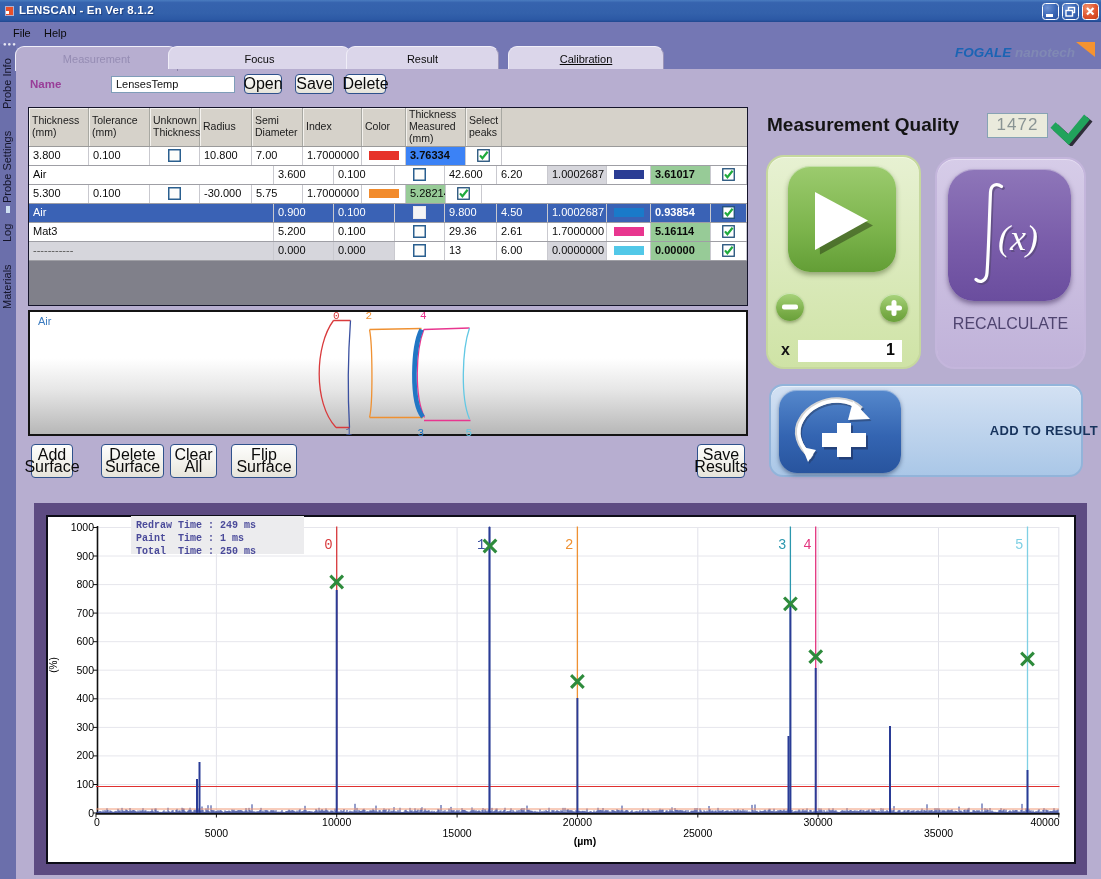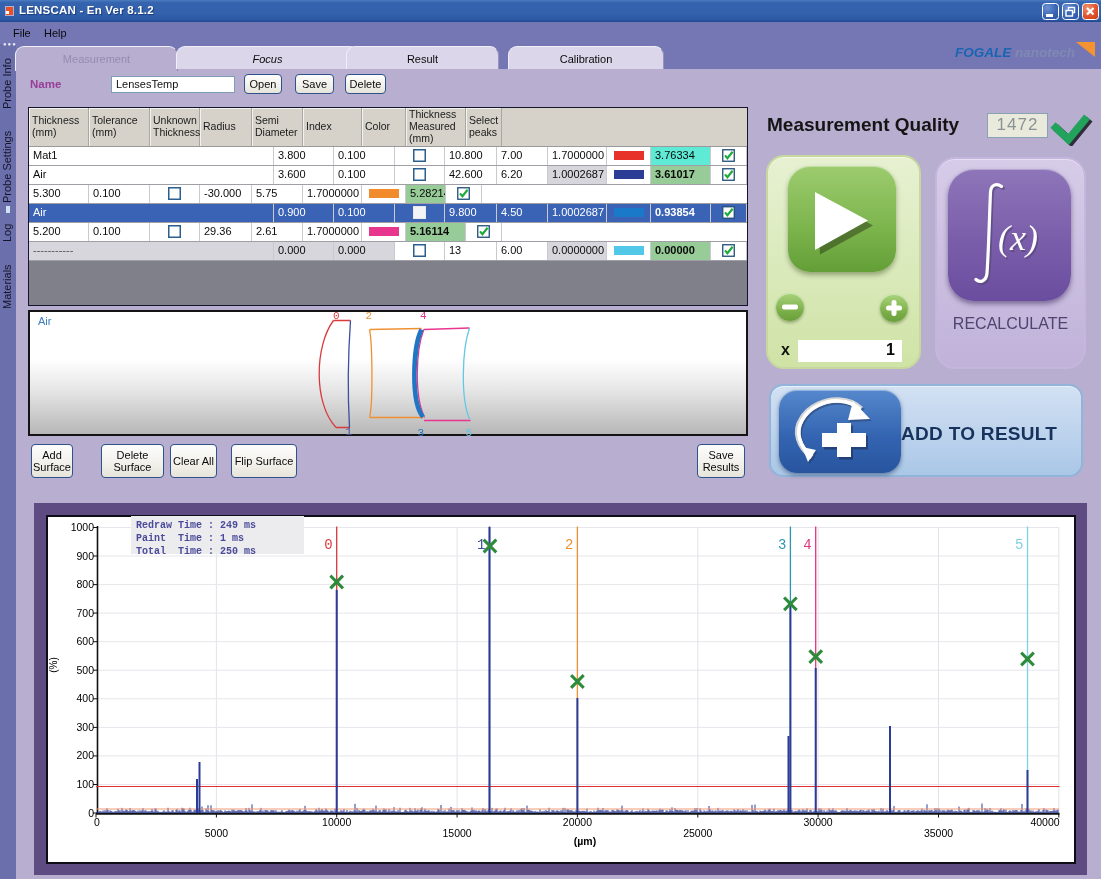--- a/index.html
+++ b/index.html
@@ -20,21 +20,21 @@
 #grip { position:absolute; left:3px; top:41px; color:#e8e8f4; font-size:6px; letter-spacing:1px; }
 .tab { position:absolute; top:46px; height:23px; background:#dbd6ea; border-radius:9px 9px 0 0; font-size:11px;
   color:#0a0a0a; text-align:center; line-height:24px; border-top:1px solid #f0eef8; border-left:1px solid #f0eef8; border-right:1px solid #9a94b8; }
 #tab-meas { background:#b7aed0; color:#958cb3; border-right:1px solid #8a84a8; height:25px; }
 #logo { position:absolute; top:45px; left:955px; font-size:13.5px; font-style:italic; font-weight:bold; color:#1a64b4; letter-spacing:0px; }
 #logo span { color:#8089b4; font-weight:bold; }
 #logotri { position:absolute; top:42px; left:1076px; width:0; height:0; border-top:15px solid #f59331; border-left:19px solid transparent; }
 #namelbl { position:absolute; left:30px; top:78px; color:#993d98; font-size:11.5px; font-weight:bold; }
 #nameinput { position:absolute; left:111px; top:76px; width:124px; height:17px; background:#fff; border:1px solid #7f9db9; font-size:11px; padding:1px 0 0 4px; color:#111; }
 .btn { position:absolute; background:linear-gradient(#fdfdfc, #f1f0ea 60%, #e6e4da); border:1.3px solid #2f528c; border-radius:4px;
-  font-size:11px; color:#0a0a0a; display:flex; align-items:center; justify-content:center; text-align:center; line-height:12px; }
+  font-size:16px; color:#0a0a0a; display:flex; align-items:center; justify-content:center; text-align:center; line-height:12px; }
 
 #tblwrap { position:absolute; left:28px; top:107px; width:720px; height:199px; background:#80808a; border:1.6px solid #14142a; }
 #thead { display:flex; height:38.5px; background:#d6d2ca; border-bottom:1px solid #9a9a9a; }
 .hc { font-size:10.5px; line-height:11.6px; padding-left:3px; display:flex; flex-direction:column; justify-content:center;
   border-right:1px solid #a8a8a2; box-shadow:inset 1px 1px 0 #f4f2ee; color:#1a1a1a; }
 .tr { display:flex; height:19px; background:#fff; border-bottom:1px solid #9f9fa5; font-size:11px; color:#0a0a0a; }
 .c { padding:2.5px 0 0 4px; border-right:1px solid #c9c9cf; overflow:hidden; white-space:nowrap; }
 .cc { display:flex; align-items:center; justify-content:center; padding:0; }
 .sw { width:30px; height:9px; display:inline-block; }
 .cb { width:13px; height:13px; display:inline-block; }
@@ -57,21 +57,21 @@
   text-align:right; padding:1px 7px 0 0; color:#0a0a0a; }
 #purplepanel { position:absolute; left:935px; top:157px; width:151px; height:212px; border-radius:20px;
   background:linear-gradient(#d6cce8, #c0b2d9); border:2px solid #c4b6dc; box-shadow:inset 0 1px 0 #e6def2; }
 #purplebtn { position:absolute; left:948px; top:169px; width:123px; height:132px; border-radius:26px;
   background:linear-gradient(#8e76b9, #7a5daa 55%, #6a4d9e); box-shadow:0 3px 5px rgba(50,30,80,.5), inset 0 1px 0 rgba(255,255,255,.35); }
 #recalc { position:absolute; left:935px; top:315px; width:151px; text-align:center; font-size:16px; color:#4f4470; letter-spacing:0px; }
 #bluepanel { position:absolute; left:769px; top:384px; width:314px; height:93px; border-radius:14px;
   background:linear-gradient(#d3e1f3, #aac7e7); border:2px solid #92b4da; box-shadow:inset 0 1px 0 #e8f0fa; }
 #bluebtn { position:absolute; left:779px; top:390px; width:122px; height:83px; border-radius:18px;
   background:linear-gradient(#5588cc, #3465b2 55%, #28549e); box-shadow:0 2px 4px rgba(20,40,80,.5), inset 0 1px 0 rgba(255,255,255,.35); }
-#addres { position:absolute; left:901px; top:423px; width:197px; text-align:left; font-size:19px; font-weight:bold; color:#17335c; letter-spacing:0.3px; }
+#addres { position:absolute; left:901px; top:423px; width:197px; text-align:right; font-size:13px; font-weight:bold; color:#17335c; letter-spacing:0.3px; }
 
 #chartframe { position:absolute; left:34px; top:503px; width:1053px; height:372px; background:#5d4b82; }
 #chartwhite { position:absolute; left:11.5px; top:11.5px; width:1030px; height:349px; background:#fff; border:2.4px solid #0d0d18; }
 </style></head>
 <body>
 <div id="title">
     <div id="icon"></div>
     <span class="txt">LENSCAN - En Ver 8.1.2</span>
   </div>
 <div class="wb" style="left:1041.5px">
@@ -96,60 +96,59 @@
   </div>
 <div id="tabrow"></div>
 <div id="sidebar"></div>
 <div id="grip">●●●</div>
 <div class="vtxt" style="top:57px; height:52px;">Probe Info</div>
 <div class="vtxt" style="top:117px; height:86px;">Probe Settings</div>
 <div style="position:absolute;left:6px;top:206px;width:4px;height:7px;background:#cfe0f2"></div>
 <div class="vtxt" style="top:216px; height:26px;">Log</div>
 <div class="vtxt" style="top:251px; height:58px;">Materials</div>
 <div class="tab" id="tab-meas" style="left:15px; width:163px;">Measurement</div>
-<div class="tab" style="left:176px; width:183px;font-style:italic;">Focus</div>
+<div class="tab" style="left:168px; width:183px;">Focus</div>
 <div class="tab" style="left:346px; width:153px;">Result</div>
-<div class="tab" style="left:508px; width:156px;">Calibration</div>
+<div class="tab" style="left:508px; width:156px;text-decoration:underline;">Calibration</div>
 <div id="logo">FOGALE <span>nanotech</span></div>
 <div id="logotri"></div>
 <div id="namelbl">Name</div>
 <div id="nameinput">LensesTemp</div>
 <div class="btn" style="left:244px; top:74px; width:38px; height:20px;">Open</div>
 <div class="btn" style="left:295px; top:74px; width:39px; height:20px;">Save</div>
 <div class="btn" style="left:345px; top:74px; width:41px; height:20px;">Delete</div>
 <div id="tblwrap">
     <div id="thead">
       <div class="hc" style="width:60px">Thickness<br>(mm)</div>
       <div class="hc" style="width:61px">Tolerance<br>(mm)</div>
       <div class="hc" style="width:50px">Unknown<br>Thickness</div>
       <div class="hc" style="width:52px">Radius</div>
       <div class="hc" style="width:51px">Semi<br>Diameter</div>
       <div class="hc" style="width:59px">Index</div>
       <div class="hc" style="width:44px">Color</div>
       <div class="hc" style="width:60px">Thickness<br>Measured<br>(mm)</div>
       <div class="hc" style="width:36px">Select<br>peaks</div>
     </div>
     <div class="tr">
-      <div class="c" style="width:245px;">Mat1</div>
       <div class="c" style="width:60px;">3.800</div>
       <div class="c" style="width:61px;">0.100</div>
       <div class="c cc" style="width:50px">
         <span class="cb">
           <svg width="13" height="13" viewBox="0 0 13 13">
             <rect x="0.75" y="0.75" width="11.5" height="11.5" fill="#fdfdfb" stroke="#2a5f8f" stroke-width="1.5"></rect>
           </svg>
         </span>
       </div>
       <div class="c" style="width:52px">10.800</div>
       <div class="c" style="width:51px">7.00</div>
       <div class="c" style="width:59px;">1.7000000</div>
       <div class="c cc" style="width:44px">
         <span class="sw" style="background:#e63229"></span>
       </div>
-      <div class="c" style="width:60px;background:#5eead4;font-weight:normal">3.76334</div>
+      <div class="c" style="width:60px;background:#3b82f6;font-weight:bold">3.76334</div>
       <div class="c cc" style="width:36px">
         <span class="cb">
           <svg width="13" height="13" viewBox="0 0 13 13">
             <rect x="0.75" y="0.75" width="11.5" height="11.5" fill="#fff" stroke="#1f4e78" stroke-width="1.3"></rect>
             <path d="M3 6.4 L5.4 9.2 L10.6 2.8" stroke="#1faa3c" stroke-width="2.2" fill="none"></path>
           </svg>
         </span>
       </div>
     </div>
     <div class="tr">
@@ -227,20 +226,21 @@
       <div class="c cc" style="width:36px">
         <span class="cb">
           <svg width="13" height="13" viewBox="0 0 13 13">
             <rect x="0.75" y="0.75" width="11.5" height="11.5" fill="#fff" stroke="#1f4e78" stroke-width="1.3"></rect>
             <path d="M3 6.4 L5.4 9.2 L10.6 2.8" stroke="#1faa3c" stroke-width="2.2" fill="none"></path>
           </svg>
         </span>
       </div>
     </div>
     <div class="tr">
+      <div class="c" style="width:245px;">Mat3</div>
       <div class="c" style="width:60px;">5.200</div>
       <div class="c" style="width:61px;">0.100</div>
       <div class="c cc" style="width:50px">
         <span class="cb">
           <svg width="13" height="13" viewBox="0 0 13 13">
             <rect x="0.75" y="0.75" width="11.5" height="11.5" fill="#fdfdfb" stroke="#2a5f8f" stroke-width="1.5"></rect>
           </svg>
         </span>
       </div>
       <div class="c" style="width:52px">29.36</div>

